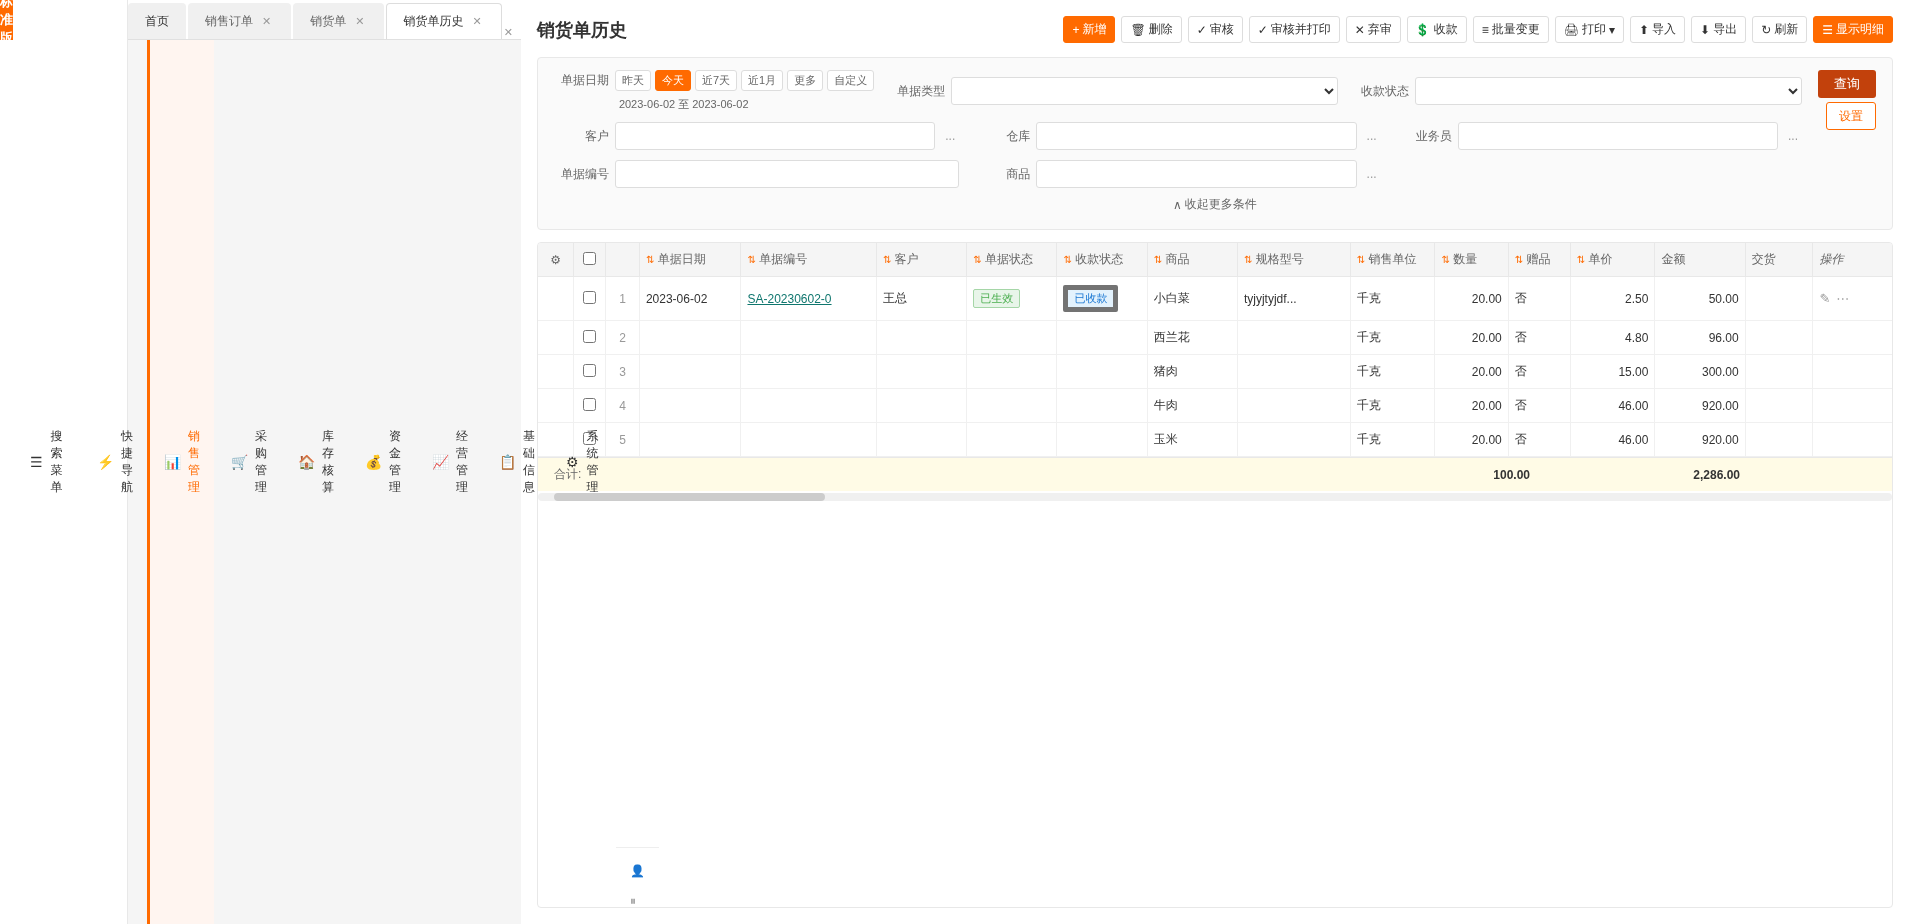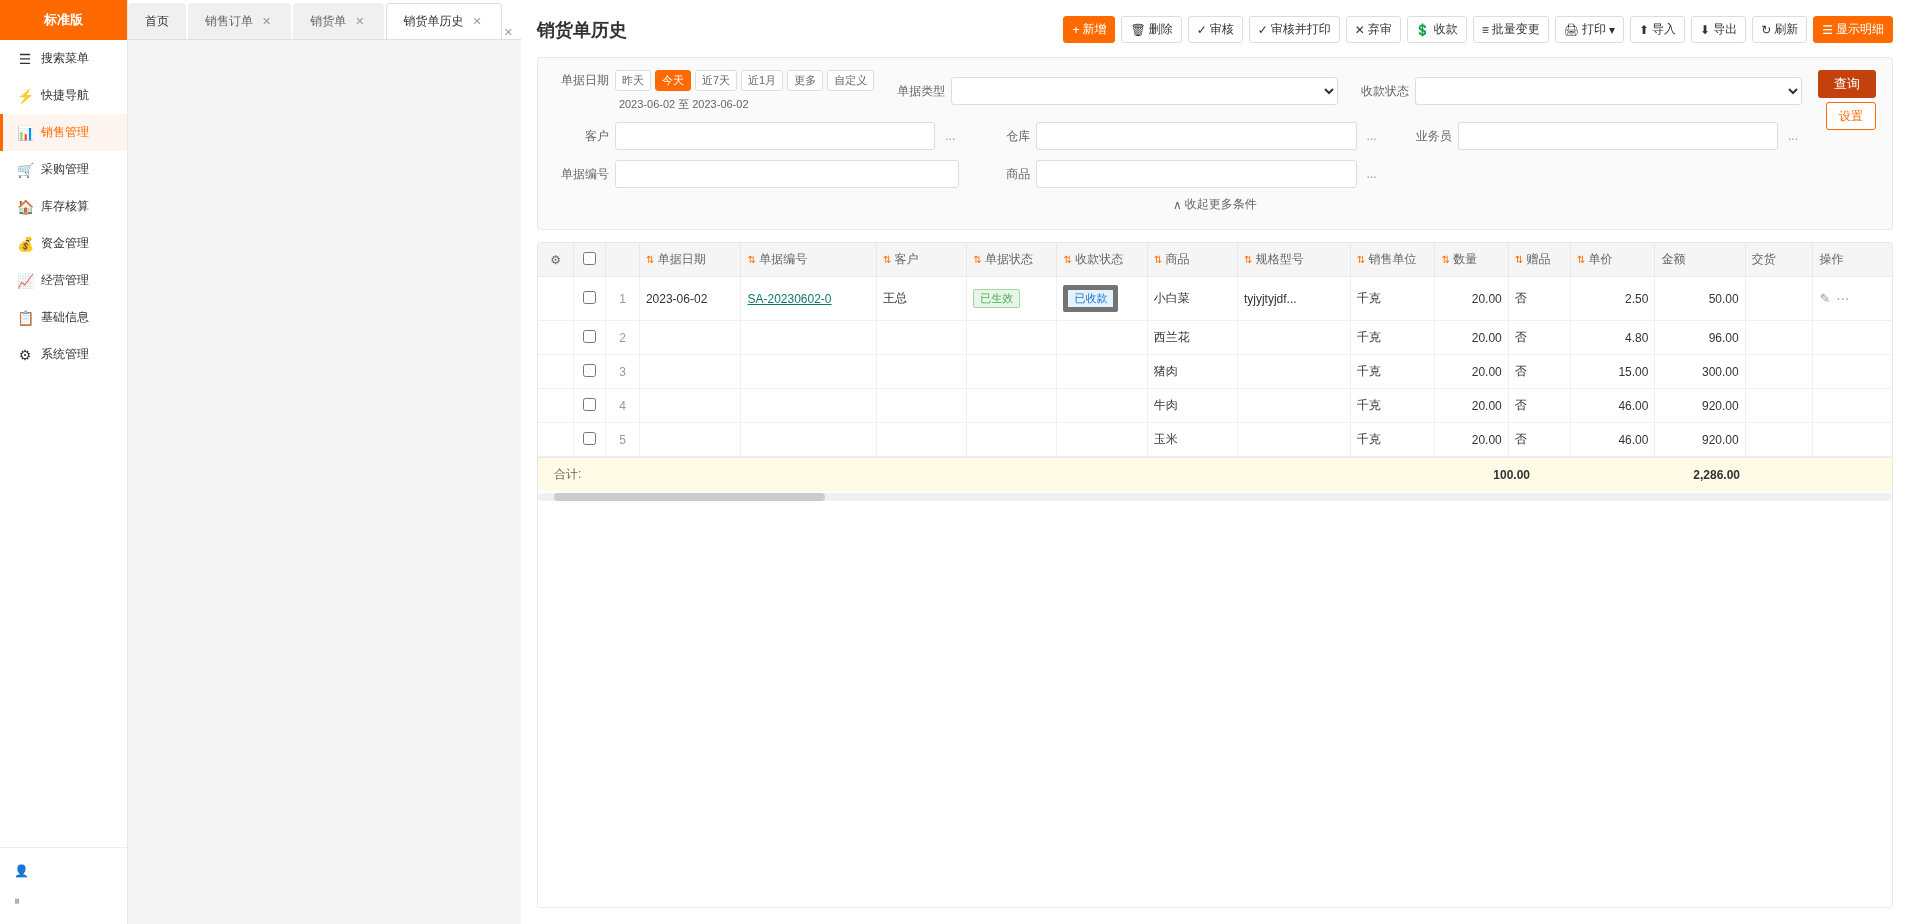--- a/index.html
+++ b/index.html
@@ -4,21 +4,21 @@
   <style>
     * { box-sizing: border-box; margin: 0; padding: 0; font-family: 'Microsoft YaHei', Arial, sans-serif; font-size: 12px; }
     body { display: flex; height: 924px; overflow: hidden; background: #f5f5f5; }
 
     
     .sidebar {
       width: 128px;
       background: #fff;
       border-right: 1px solid #e8e8e8;
       display: flex;
-      flex-direction: column;
+      flex-direction: row;
       flex-shrink: 0;
       position: relative;
     }
     .sidebar-logo {
       height: 40px;
       background: #ff6a00;
       display: flex;
       align-items: center;
       justify-content: center;
       color: #fff;
@@ -634,21 +634,21 @@
             <th style="width:80px;"><span class="sort-icon">⇅</span> <span>单据状态</span></th>
             <th style="width:80px;"><span class="sort-icon">⇅</span> <span>收款状态</span></th>
             <th style="width:80px;"><span class="sort-icon">⇅</span> <span>商品</span></th>
             <th style="width:100px;"><span class="sort-icon">⇅</span> <span>规格型号</span></th>
             <th style="width:75px;"><span class="sort-icon">⇅</span> <span>销售单位</span></th>
             <th style="width:65px;"><span class="sort-icon">⇅</span> <span>数量</span></th>
             <th style="width:55px;"><span class="sort-icon">⇅</span> <span>赠品</span></th>
             <th style="width:75px;"><span class="sort-icon">⇅</span> <span>单价</span></th>
             <th style="width:80px;"><span>金额</span></th>
             <th style="width:60px;"><span>交货</span></th>
-            <th style="width:70px;"><span>操作</span></th>
+            <th style="width:70px;font-style:italic;"><span>操作</span></th>
           </tr>
         </thead>
         <tbody id="table-body">
         <tr>
     <td></td>
     <td style="text-align:center;">
       <input type="checkbox" style="">
     </td>
     <td style="color:#999; text-align:center;">1</td>
     <td>2023-06-02</td>

